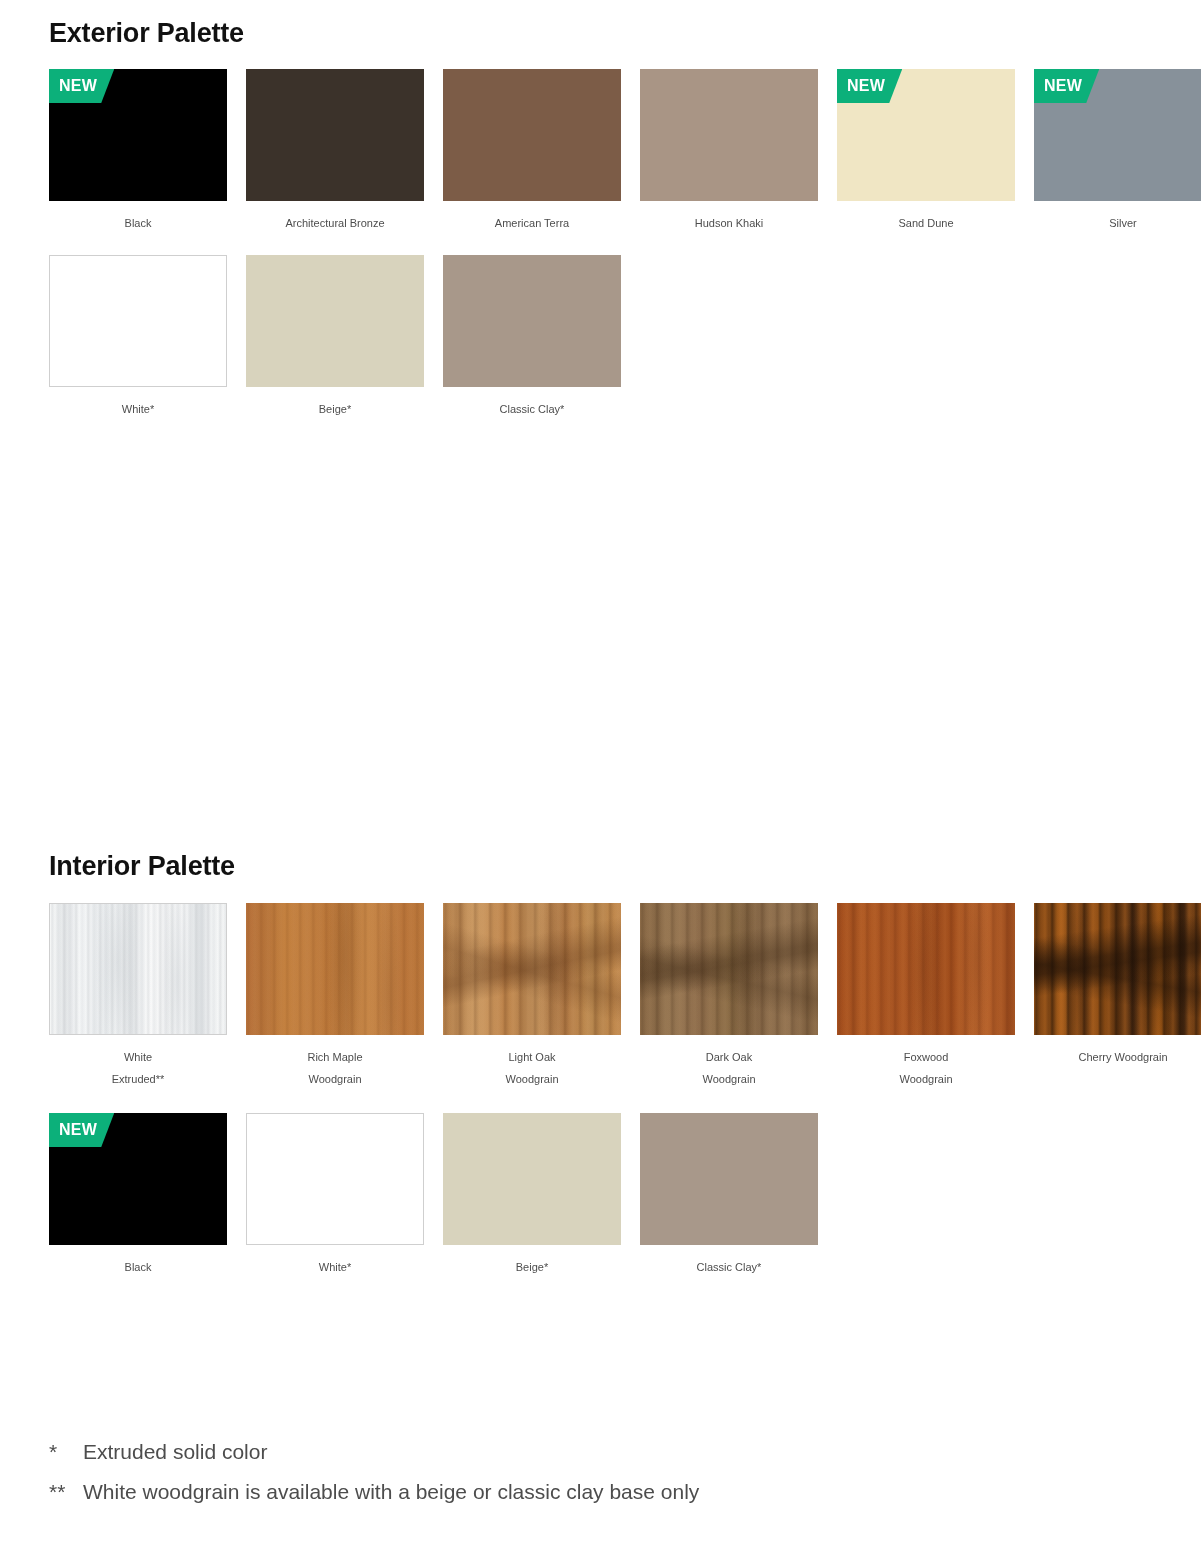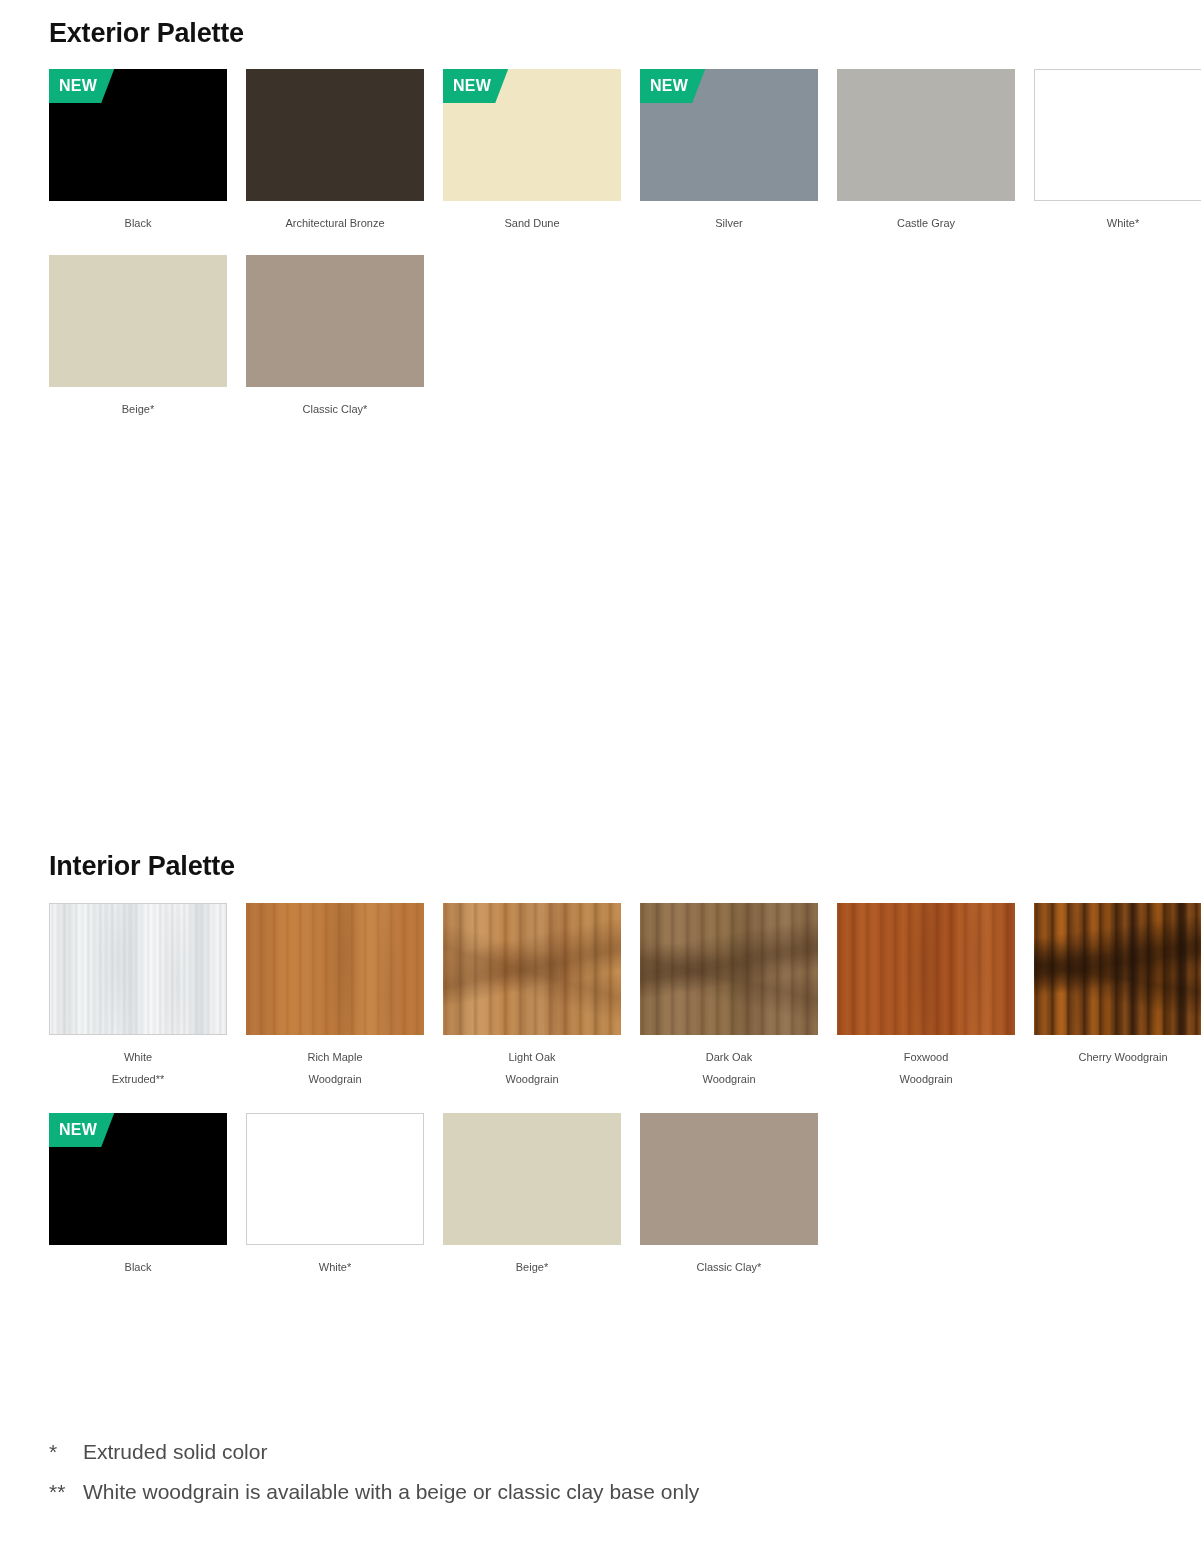--- a/index.html
+++ b/index.html
@@ -282,36 +282,40 @@
         <div class="chip" style="background: rgb(0, 0, 0);">
           <span class="new-badge">NEW</span>
         </div>
         <div class="chip-label">Black</div>
       </div>
       <div class="swatch-cell">
         <div class="chip" style="background: rgb(59, 50, 42);"></div>
         <div class="chip-label">Architectural Bronze</div>
       </div>
       <div class="swatch-cell">
+        <div class="chip" style="background: rgb(124, 92, 71);"></div>
+        <div class="chip-label">American Terra</div>
+      </div>
+      <div class="swatch-cell">
+        <div class="chip" style="background: rgb(169, 149, 133);"></div>
+        <div class="chip-label">Hudson Khaki</div>
+      </div>
+      <div class="swatch-cell">
         <div class="chip" style="background: rgb(240, 230, 196);">
           <span class="new-badge">NEW</span>
         </div>
         <div class="chip-label">Sand Dune</div>
       </div>
       <div class="swatch-cell">
         <div class="chip" style="background: rgb(135, 145, 154);">
           <span class="new-badge">NEW</span>
         </div>
         <div class="chip-label">Silver</div>
       </div>
       <div class="swatch-cell">
-        <div class="chip" style="background: rgb(180, 178, 172);"></div>
-        <div class="chip-label">Castle Gray</div>
-      </div>
-      <div class="swatch-cell">
         <div class="chip bordered" style="background: rgb(255, 255, 255);"></div>
         <div class="chip-label">White*</div>
       </div>
       <div class="swatch-cell">
         <div class="chip" style="background: rgb(216, 211, 189);"></div>
         <div class="chip-label">Beige*</div>
       </div>
       <div class="swatch-cell">
         <div class="chip" style="background: rgb(168, 152, 138);"></div>
         <div class="chip-label">Classic Clay*</div>

